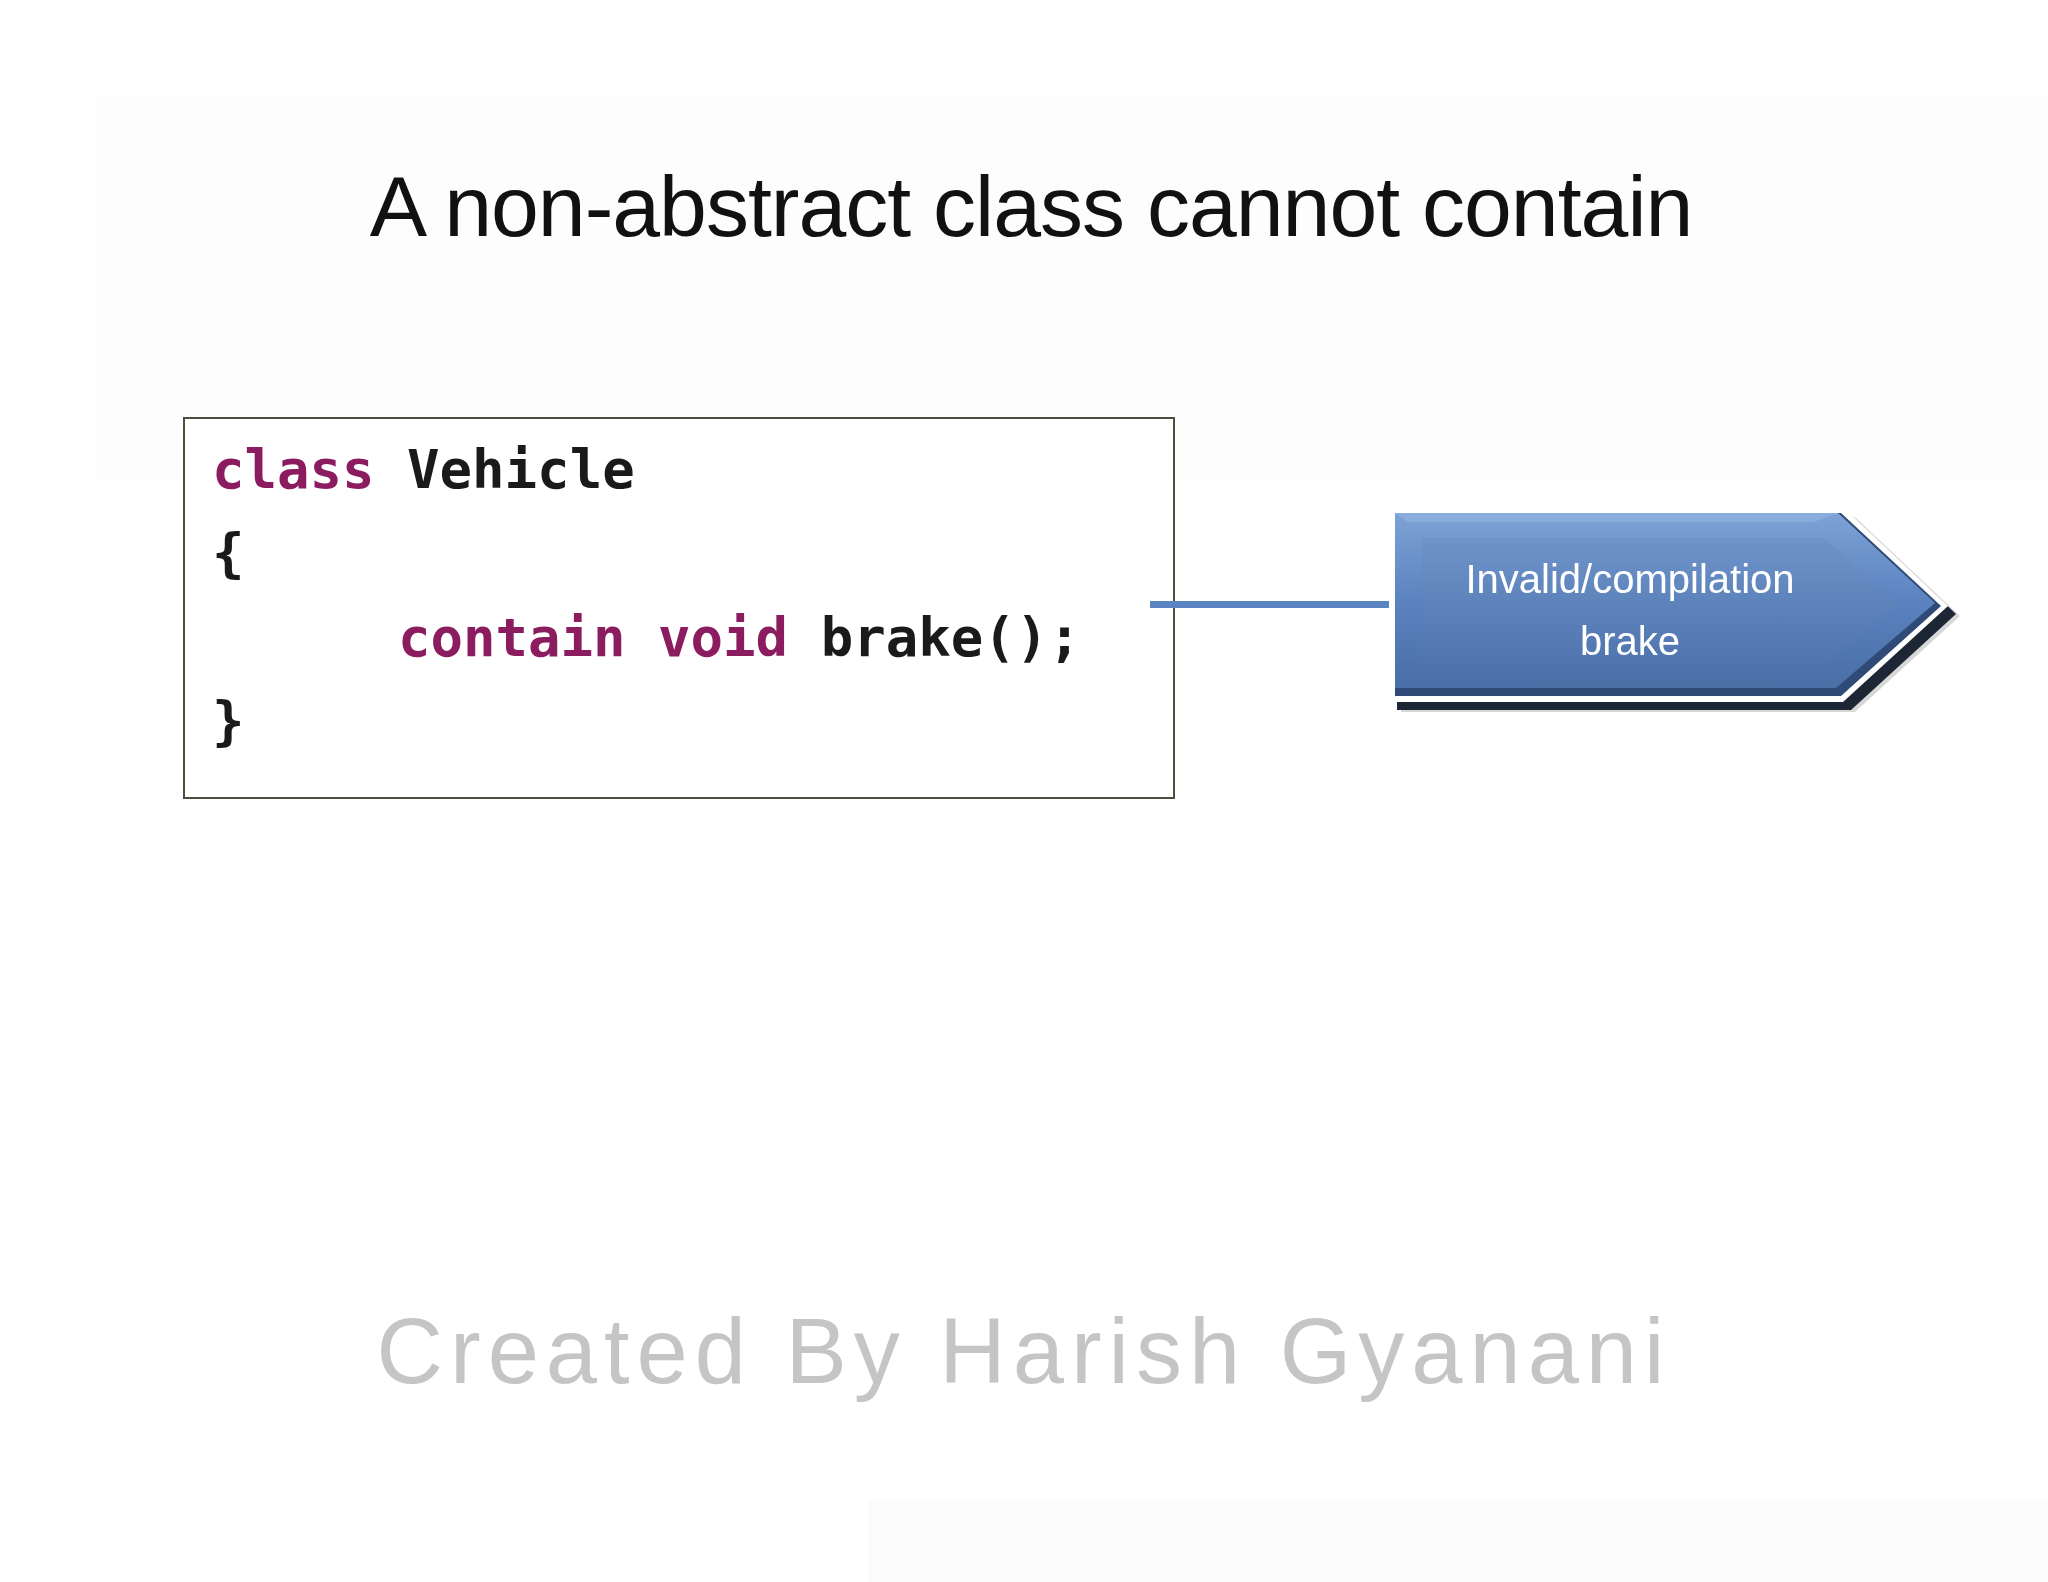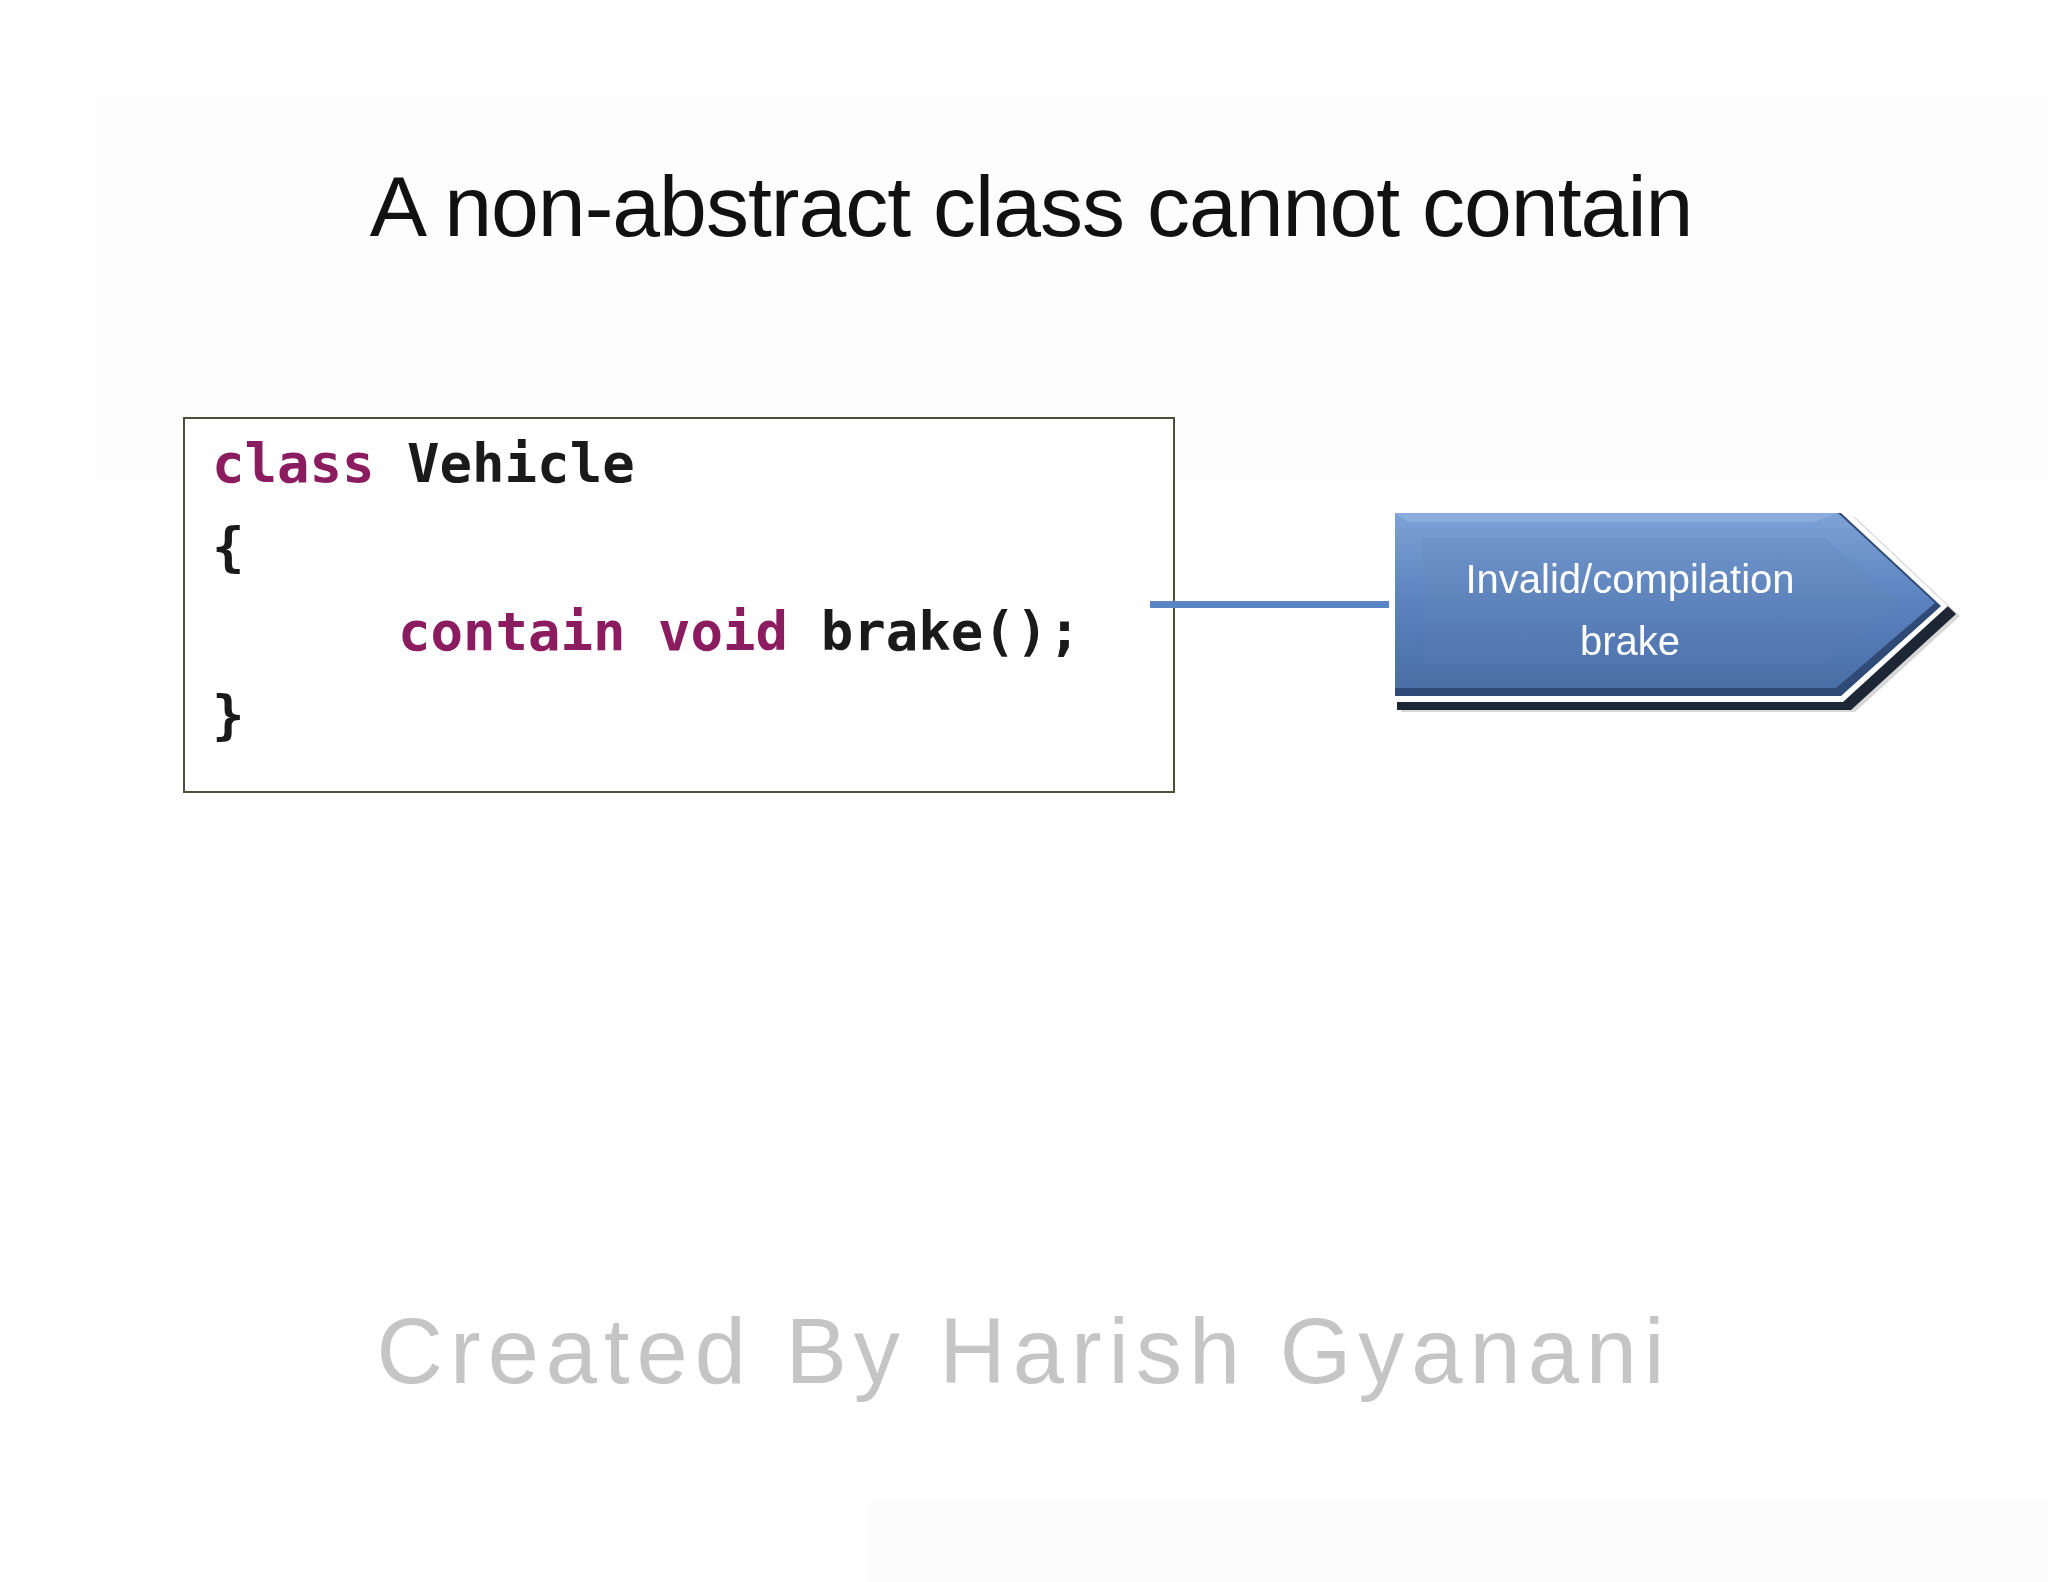--- a/index.html
+++ b/index.html
@@ -29,21 +29,21 @@
   }
   .code-box{
     position:absolute;left:183px;top:417px;
     width:961px;height:369px;
     border:2px solid #4b4f3c;
     background:#ffffff;
     font-family:"DejaVu Sans Mono", monospace;
     font-weight:bold;
     font-size:54px;line-height:84px;
     color:#1a1a1a;
-    padding:3px 0 0 27px;
+    padding:9px 0 0 27px;
     box-sizing:content-box;
   }
   .code-line{white-space:pre;}
   .code-line.indent{text-indent:186px;}
   .kw{color:#8c1c60;}
   .connector{
     position:absolute;left:1150px;top:601px;
     width:243px;height:7px;
     background:#5b84c3;
   }

